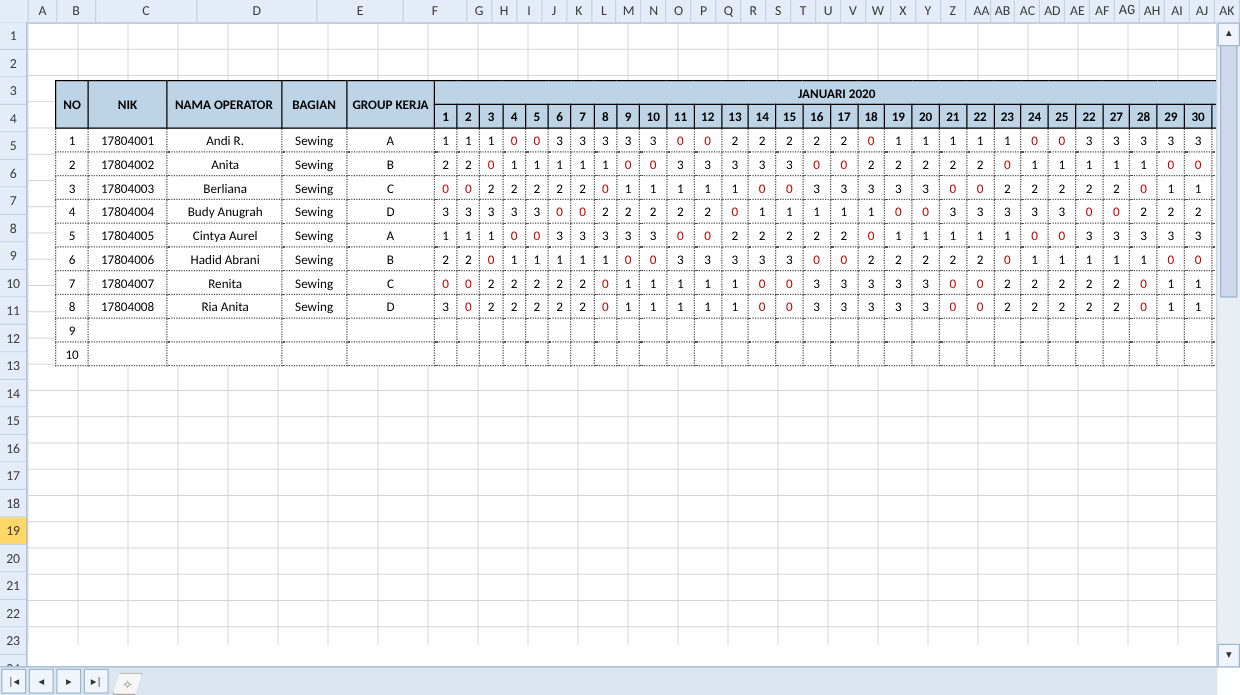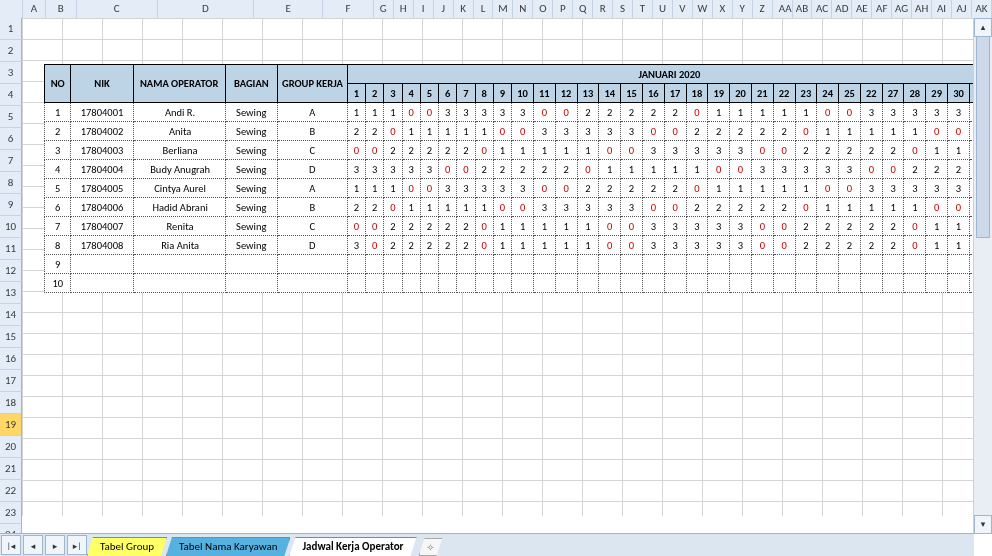--- a/index.html
+++ b/index.html
@@ -76,21 +76,21 @@
       <div style="width: 19px;">W</div>
       <div style="width: 19px;">X</div>
       <div style="width: 19px;">Y</div>
       <div style="width: 19px;">Z</div>
       <div style="width: 19px; text-align: right;">AA</div>
       <div style="width: 19px;">AB</div>
       <div style="width: 19px;">AC</div>
       <div style="width: 19px;">AD</div>
       <div style="width: 19px;">AE</div>
       <div style="width: 19px;">AF</div>
-      <div style="width: 19px;">AG</div>
+      <div style="width: 19px; font-family: Liberation Mono, monospace;">AG</div>
       <div style="width: 19px;">AH</div>
       <div style="width: 19px;">AI</div>
       <div style="width: 19px;">AJ</div>
       <div style="width: 19px;">AK</div>
     </div>
 
   <div class="rowhdr" id="rowhdr">
       <div>1</div>
       <div>2</div>
       <div>3</div>
@@ -570,16 +570,15 @@
     <div class="btn">▴</div>
     <div class="thumb"></div>
     <div class="btn" style="position:absolute;bottom:0;left:0;right:0">▾</div>
   </div>
 
   <div class="tabbar">
     <span class="navbtn">|◂</span>
     <span class="navbtn">◂</span>
     <span class="navbtn">▸</span>
     <span class="navbtn">▸|</span>
-    <span id="tabs"><span class="tab c1">Tabel Group</span><span class="tab c2">Tabel Nama Karyawan</span><span class="tab active">Jadwal Kerja Operator</span></span>
     <span class="newtab">✧</span>
   </div>
 </div>
 
 </body></html>

